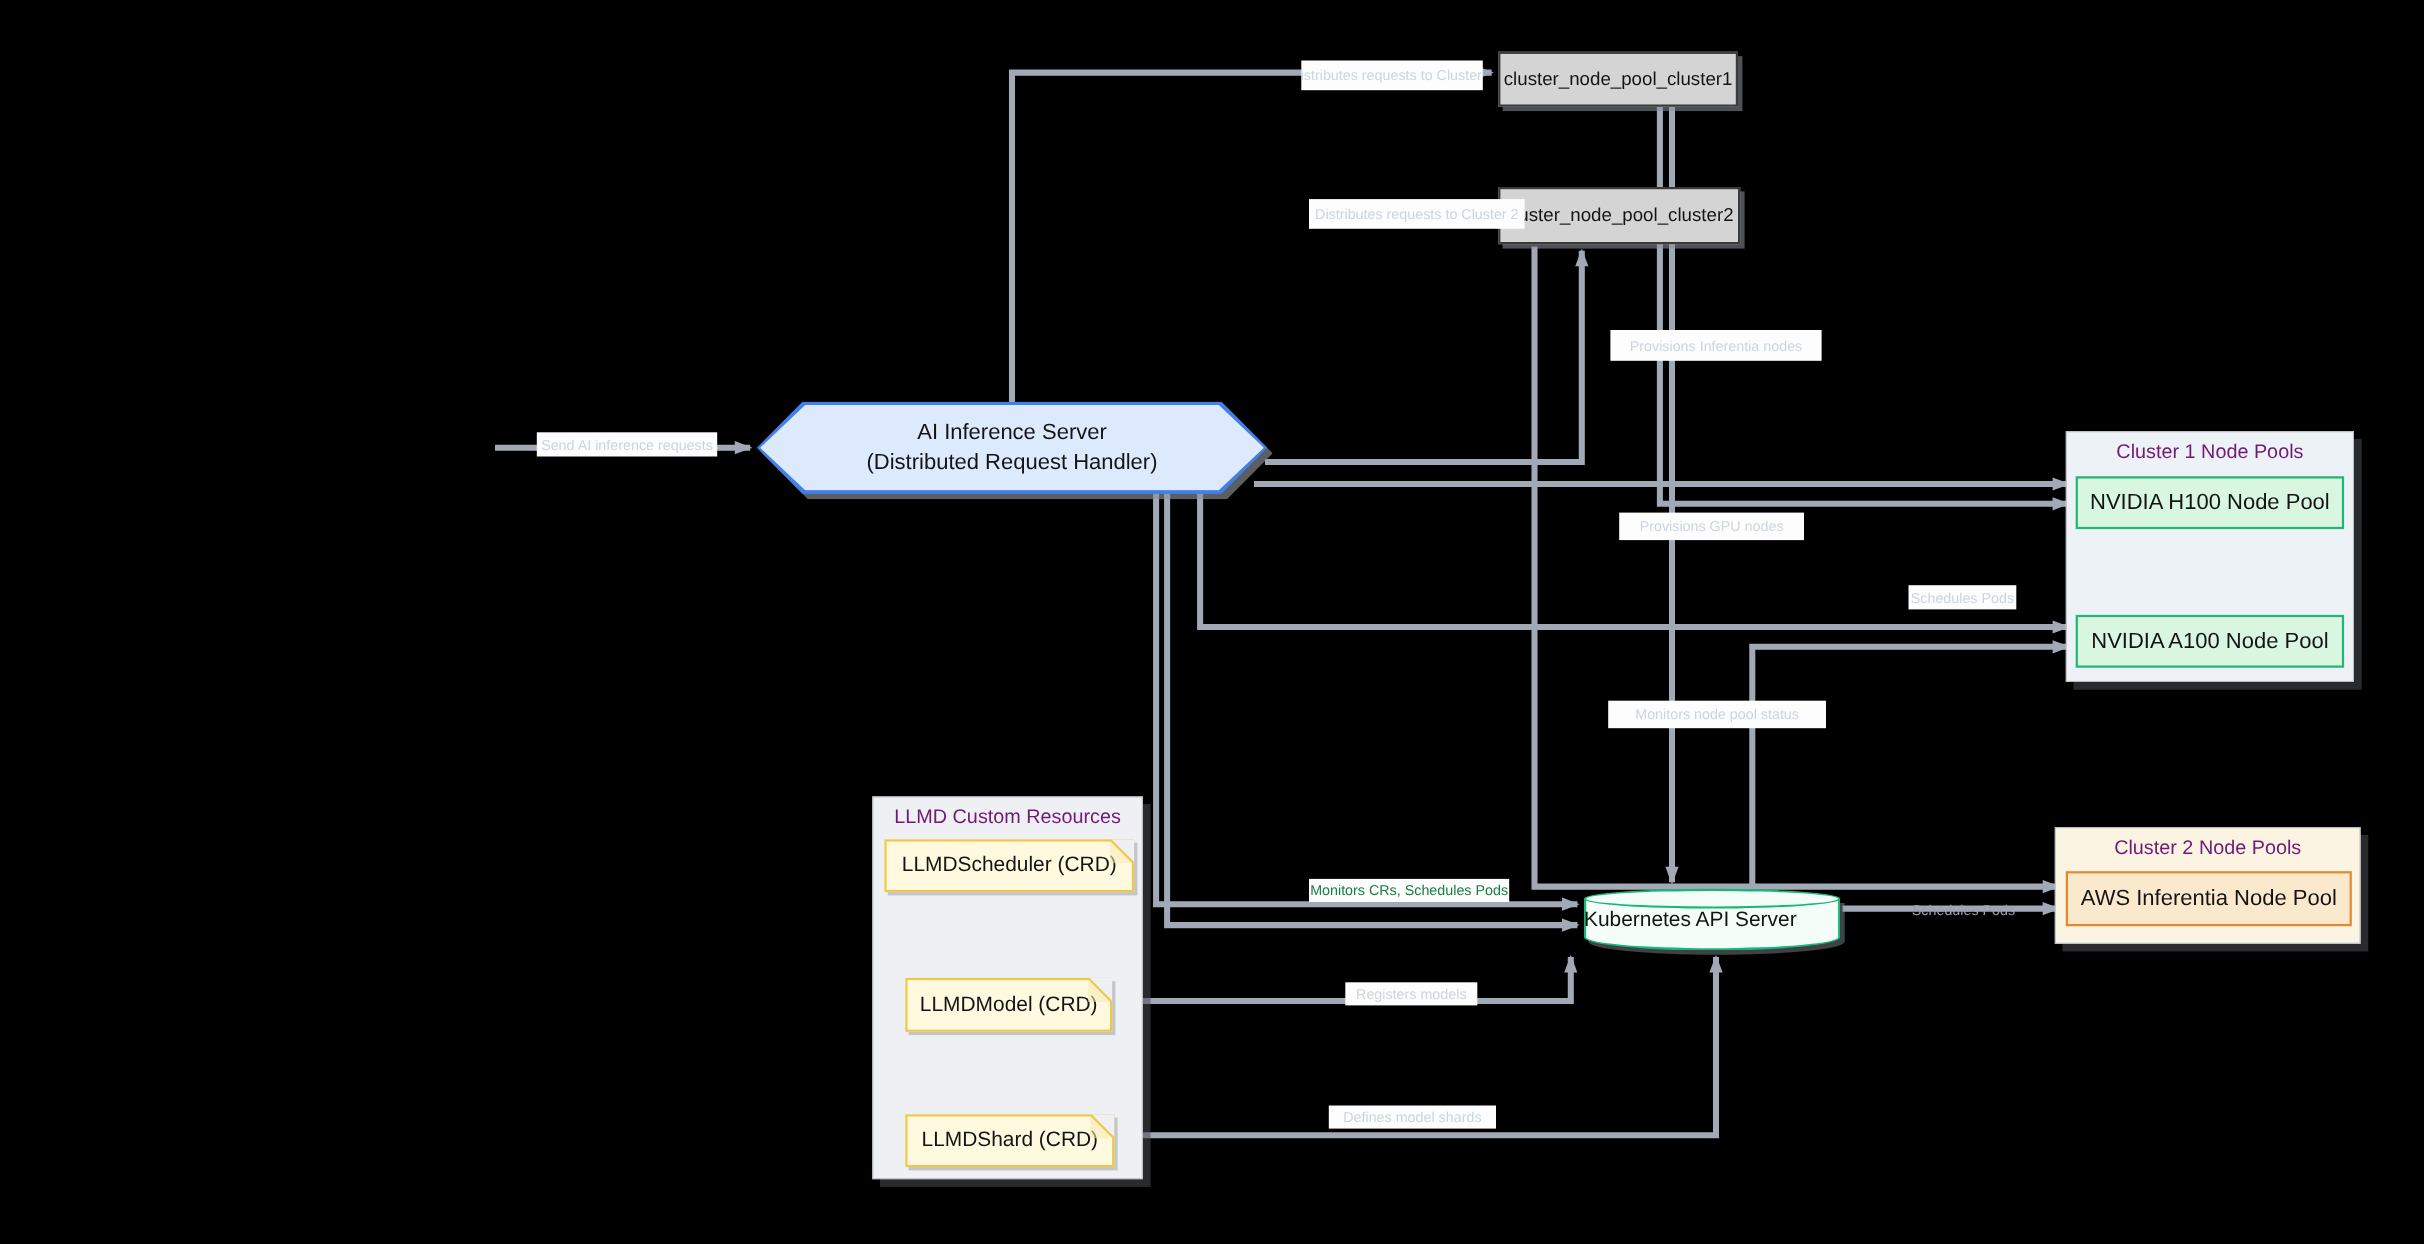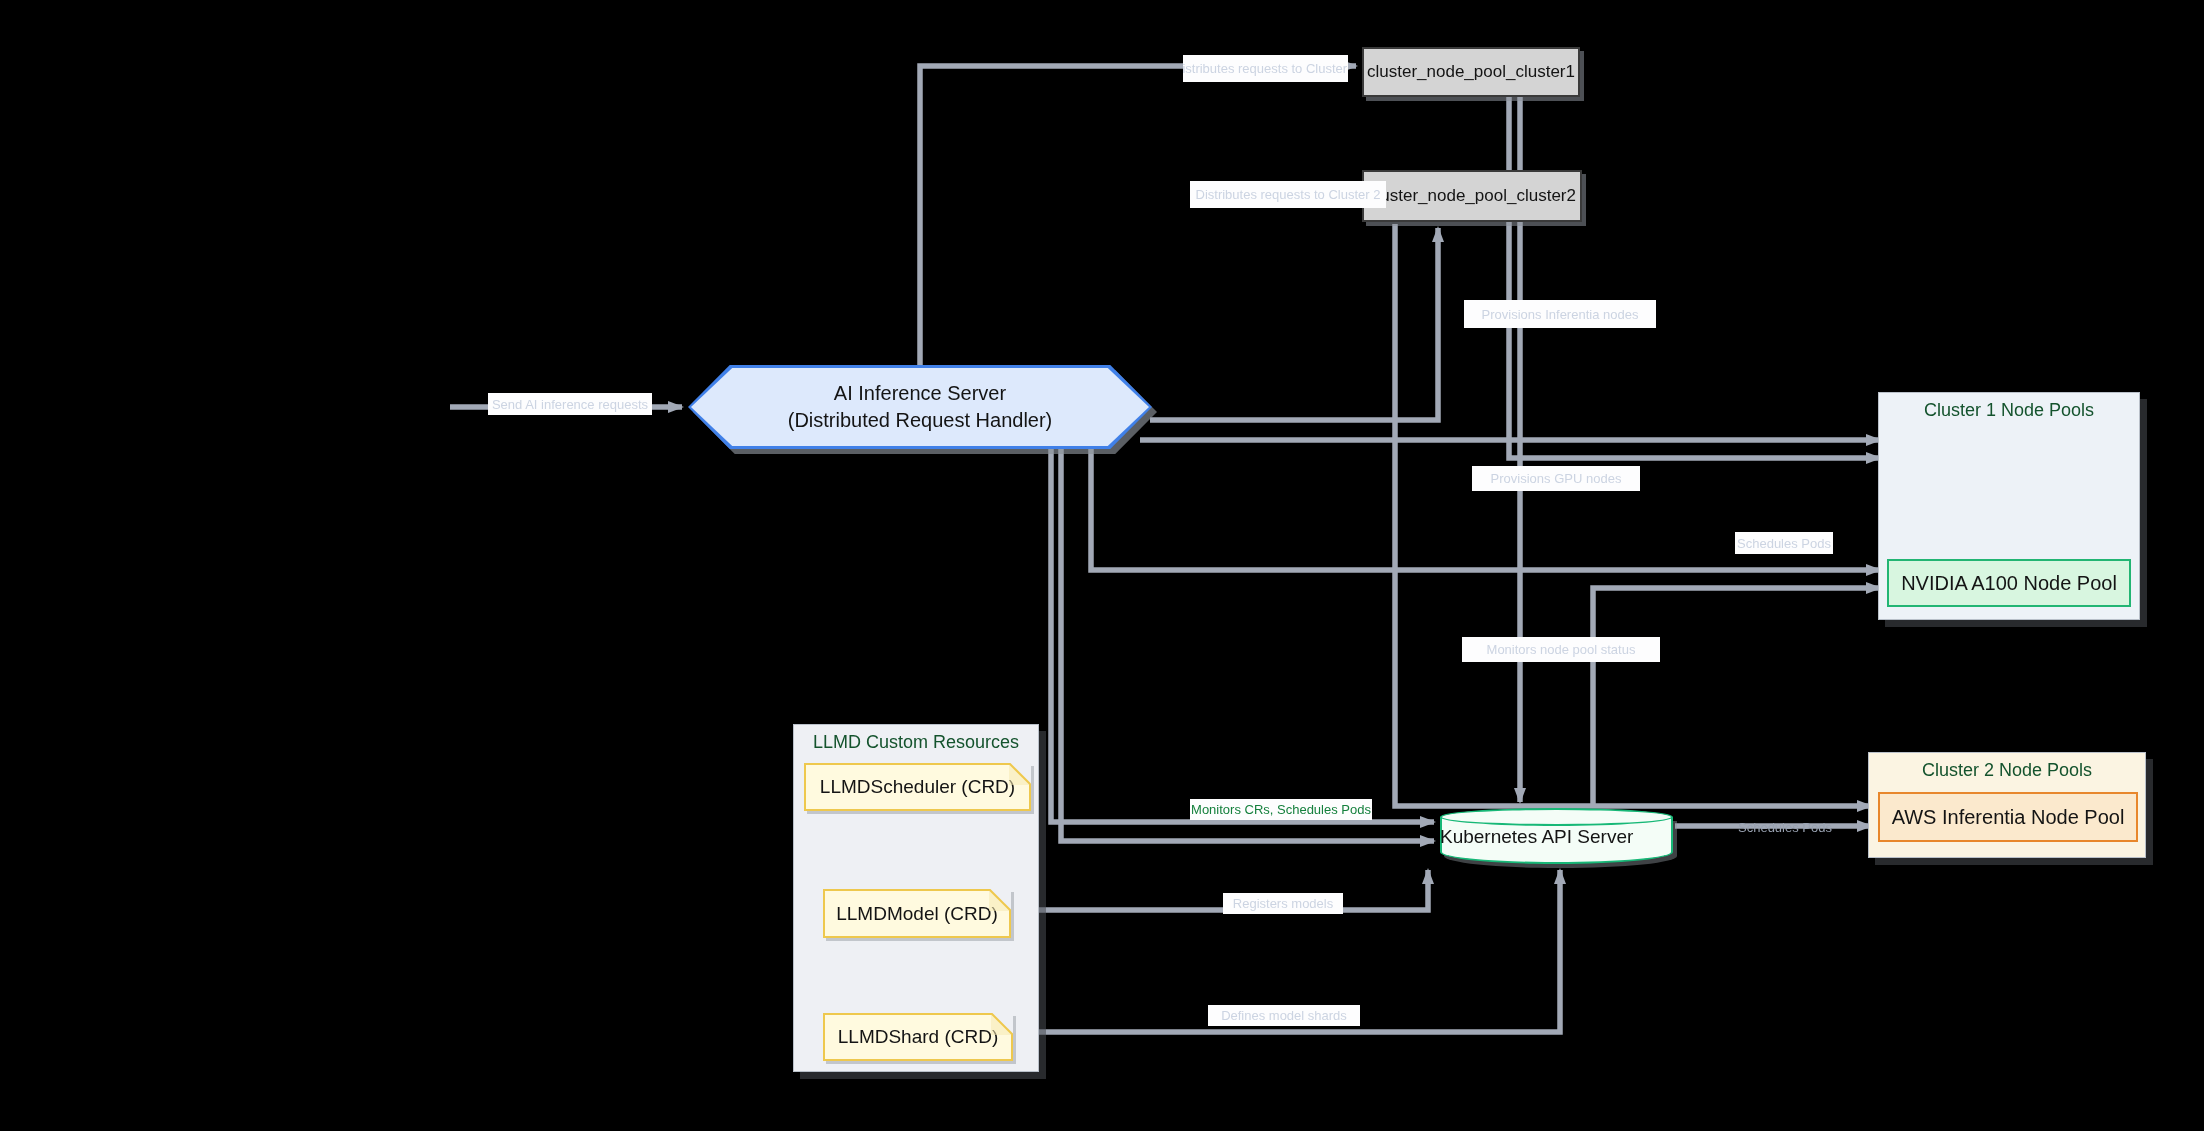--- a/index.html
+++ b/index.html
@@ -8,21 +8,21 @@
   svg.edges{position:absolute;left:0;top:0;z-index:1;}
   .node{position:absolute;z-index:2;display:flex;align-items:center;justify-content:center;
         text-align:center;box-sizing:border-box;}
   .ellipse{background:#fcebea;border:2px solid #e05b52;border-radius:50%;
            box-shadow:5px 5px 0 rgba(140,146,154,.6);font-size:21px;}
   .graybox{background:#d4d4d4;border:2px solid #3a3a3a;font-size:17px;
            box-shadow:4px 4px 0 rgba(140,146,154,.55);}
   .frame{position:absolute;z-index:2;box-sizing:border-box;border:1px solid #b9c0c9;
          box-shadow:7px 7px 0 rgba(72,76,82,.55);}
   .frame-title{position:absolute;left:0;right:0;top:7px;text-align:center;
-               color:#14532d;font-size:18px;z-index:3;}
+               color:#701a75;font-size:18px;z-index:3;}
   .gpu{background:#d8f6e0;border:2px solid #22b573;font-size:20px;}
   .aws{background:#fbe9cd;border:2px solid #e8872c;font-size:20px;}
   .note{background:#fffadf;border:2px solid #eec84d;font-size:19px;
         box-shadow:3px 3px 0 rgba(140,146,154,.45);}
   .note-fold{position:absolute;top:-2px;right:-2px;}
   .hex{position:absolute;z-index:2;}
   .hex-l{position:absolute;inset:0;clip-path:polygon(0% 50%,9% 0%,91% 0%,100% 50%,91% 100%,9% 100%);}
   .hex-shadow{transform:translate(5px,5px);background:rgba(140,146,154,.65);}
   .hex-border{background:#4080e8;}
   .hex-fill{position:absolute;inset:3px;background:#dde9fc;
@@ -74,20 +74,23 @@
       <path d="M1012 1032 H1560 V870" marker-end="url(#arr)"></path>
       <path d="M1010 910 H1428 V870" marker-end="url(#arr)"></path>
     </g>
     <g stroke="#b4bac2" stroke-width="2" fill="none">
       <path d="M916 812 V880" marker-end="url(#arrT)"></path>
     </g>
   </svg>
 
   <div class="frame" style="left:1878px;top:392px;width:262px;height:228px;background:#edf2f7;">
     <div class="frame-title">Cluster 1 Node Pools</div>
+    <div class="node gpu" style="left:8px;top:40px;width:244px;height:48px;">
+      <span>NVIDIA H100 Node Pool</span>
+    </div>
     <div class="node gpu" style="left:8px;top:166px;width:244px;height:48px;">
       <span>NVIDIA A100 Node Pool</span>
     </div>
   </div>
 
   <div class="frame" style="left:1868px;top:752px;width:278px;height:106px;background:#fbf4e2;">
     <div class="frame-title">Cluster 2 Node Pools</div>
     <div class="node aws" style="left:9px;top:39px;width:260px;height:50px;">
       <span>AWS Inferentia Node Pool</span>
     </div>

